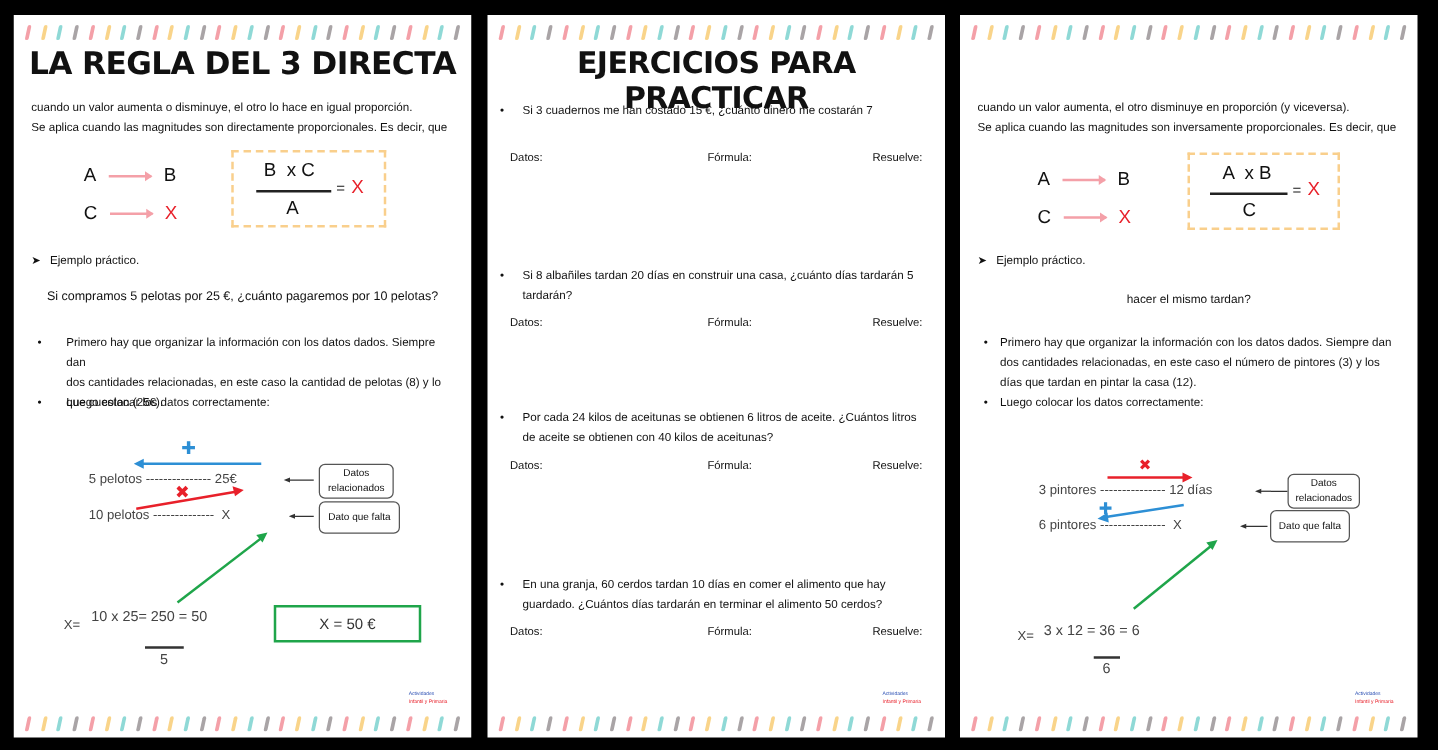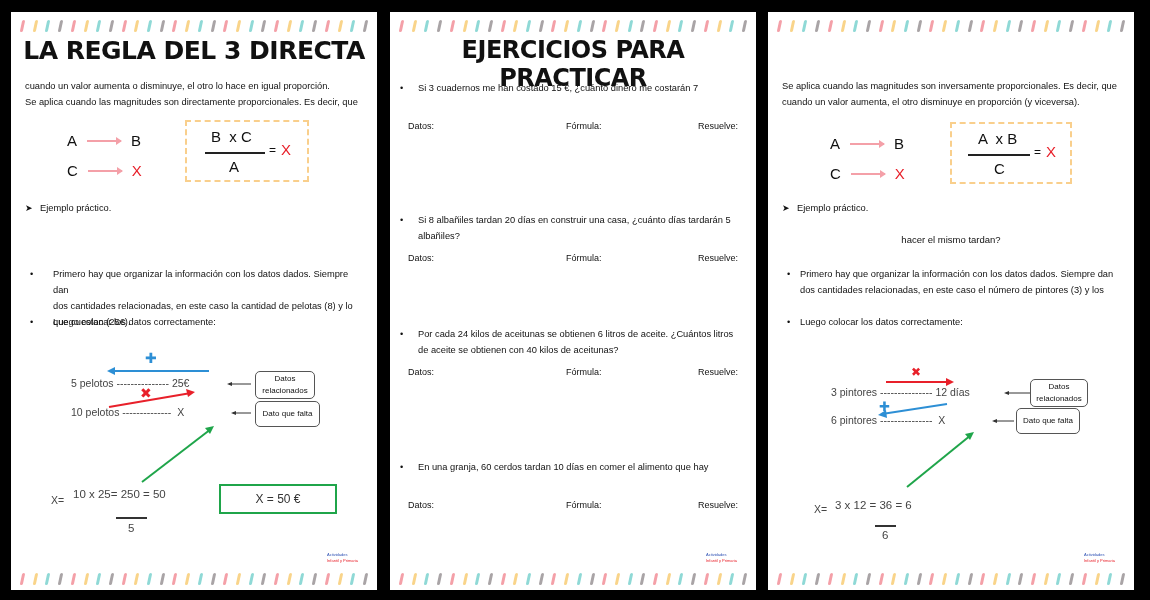--- a/index.html
+++ b/index.html
@@ -79,20 +79,21 @@
   <div class="formula-box" style="left:174px;top:108px;width:120px;height:58px;">
     <div class="frac-num" style="left:24px;top:6px;white-space:pre;">B  x C</div>
     <div class="frac-bar" style="left:18px;top:30px;width:60px;"></div>
     <div class="frac-num" style="left:42px;top:36px;">A</div>
     <div class="frac-num" style="left:82px;top:21px;font-size:12px;">=</div>
     <div class="frac-num red" style="left:94px;top:19px;">X</div>
   </div>
 
   <div class="tri" style="left:14px;top:191px;">➤</div>
   <div class="p" style="left:29px;top:188px;">Ejemplo práctico.</div>
+  <div class="p" style="left:0;right:0;top:218px;text-align:center;font-size:10px;">Si compramos 5 pelotas por 25 €, ¿cuánto pagaremos por 10 pelotas?</div>
 
   <div class="p" style="left:14px;top:254px;width:340px;">
     <span style="position:absolute;left:5px;">•</span>
     <div style="margin-left:28px;">
       <div>Primero hay que organizar la información con los datos dados. Siempre dan</div>
       <div>dos cantidades relacionadas, en este caso  la cantidad de pelotas (8) y lo</div>
       <div>que cuestan (25€).</div>
     </div>
   </div>
   <div class="p" style="left:14px;top:302px;width:340px;">
@@ -204,21 +205,21 @@
   <div class="row3" style="top:109px;">
     <span style="width:140px;">Datos:</span>
     <span style="width:107px;">Fórmula:</span>
     <span>Resuelve:</span>
   </div>
 
   <div class="p" style="left:8px;top:200px;width:350px;">
     <span style="position:absolute;left:2px;">•</span>
     <div style="margin-left:20px;">
       <div>Si 8 albañiles tardan 20 días en construir una casa, ¿cuánto días tardarán 5</div>
-      <div>albañiles?</div>
+      <div>tardarán?</div>
     </div>
   </div>
   <div class="row3" style="top:241px;">
     <span style="width:140px;">Datos:</span>
     <span style="width:107px;">Fórmula:</span>
     <span>Resuelve:</span>
   </div>
 
   <div class="p" style="left:8px;top:314px;width:350px;">
     <span style="position:absolute;left:2px;">•</span>
@@ -230,20 +231,21 @@
   <div class="row3" style="top:355px;">
     <span style="width:140px;">Datos:</span>
     <span style="width:107px;">Fórmula:</span>
     <span>Resuelve:</span>
   </div>
 
   <div class="p" style="left:8px;top:447px;width:350px;">
     <span style="position:absolute;left:2px;">•</span>
     <div style="margin-left:20px;">
       <div>En una granja, 60 cerdos tardan 10 días en comer el alimento que hay</div>
+      <div>guardado. ¿Cuántos días tardarán en terminar el alimento 50 cerdos?</div>
     </div>
   </div>
   <div class="row3" style="top:488px;">
     <span style="width:140px;">Datos:</span>
     <span style="width:107px;">Fórmula:</span>
     <span>Resuelve:</span>
   </div>
 
   <div class="logo" style="left:316px;top:540px;">
     <div style="color:#2b4fb3;">Actividades</div>
@@ -306,22 +308,22 @@
       <span style="background: rgb(244, 160, 168);"></span>
       <span style="background: rgb(249, 212, 138);"></span>
       <span style="background: rgb(143, 217, 214);"></span>
       <span style="background: rgb(169, 164, 166);"></span>
       <span style="background: rgb(244, 160, 168);"></span>
       <span style="background: rgb(249, 212, 138);"></span>
       <span style="background: rgb(143, 217, 214);"></span>
       <span style="background: rgb(169, 164, 166);"></span>
     </div>
   <div class="p" style="left:14px;top:66px;width:345px;">
+    <div>cuando un valor aumenta, el otro disminuye en proporción (y viceversa).</div>
     <div>Se aplica cuando las magnitudes son inversamente proporcionales. Es decir, que</div>
-    <div>cuando un valor aumenta, el otro disminuye en proporción (y viceversa).</div>
   </div>
 
   <div class="arrow-row" style="left:62px;top:123px;">
     <span>A</span>
     <span class="arrow-line"></span>
     <span>B</span>
   </div>
   <div class="arrow-row" style="left:62px;top:153px;">
     <span>C</span>
     <span class="arrow-line"></span>
@@ -340,20 +342,21 @@
   <div class="p" style="left:29px;top:188px;">Ejemplo práctico.</div>
   <div class="p" style="left:0;right:0;top:220px;text-align:center;font-size:9.5px;">
     <div>hacer el mismo tardan?</div>
   </div>
 
   <div class="p" style="left:14px;top:254px;width:345px;">
     <span style="position:absolute;left:5px;">•</span>
     <div style="margin-left:18px;">
       <div>Primero hay que organizar la información con los datos dados. Siempre dan</div>
       <div>dos cantidades relacionadas, en este caso el número de pintores (3) y los</div>
+      <div>días que tardan en pintar la casa (12).</div>
     </div>
   </div>
   <div class="p" style="left:14px;top:302px;width:345px;">
     <span style="position:absolute;left:5px;">•</span>
     <div style="margin-left:18px;">Luego colocar los datos correctamente:</div>
   </div>
 
   <svg width="366" height="578" style="left:0;top:0;">
     <line x1="118" y1="370" x2="182" y2="370" stroke="#e8202a" stroke-width="2"></line>
     <polygon points="186,370 178,366 178,374" fill="#e8202a"></polygon>

